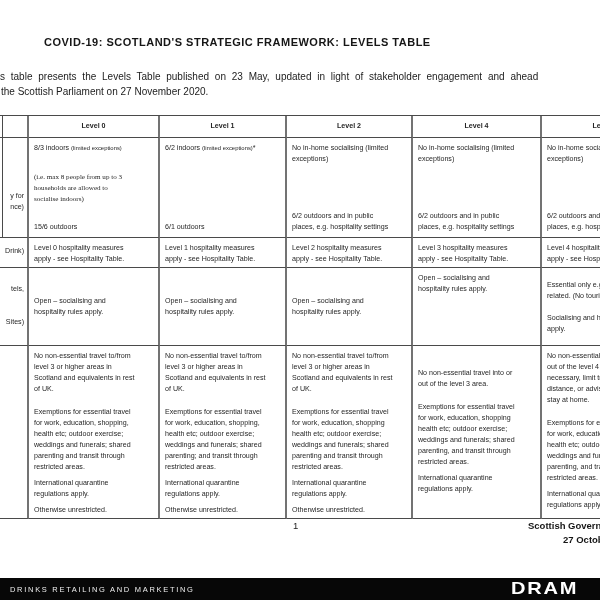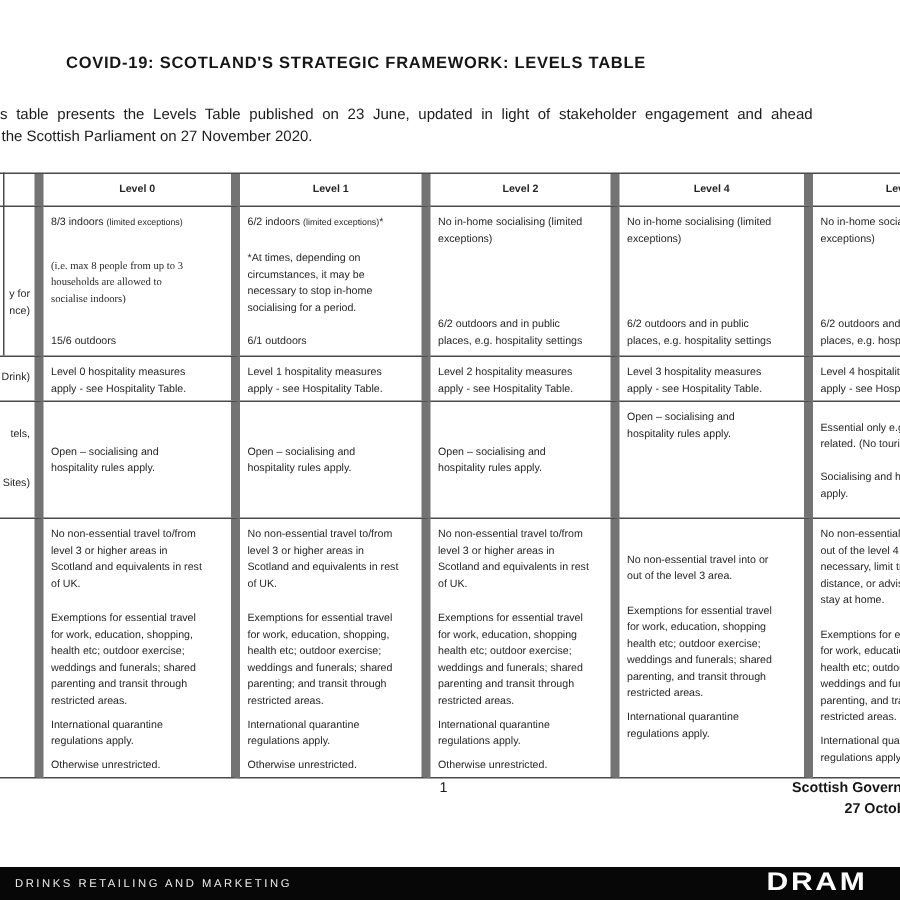--- a/index.html
+++ b/index.html
@@ -18,21 +18,21 @@
   }
   .intro2 {
     position: absolute; top: 86px; left: 1px; white-space: nowrap;
     font-size: 10px; color: #1c1c1c;
   }
   #levels-table {
     position: absolute; top: 115px; left: -61px; display: grid;
     border-top: 1px solid #4a4a4a;
   }
   .cell {
-    border-right: 6px solid #737373; border-bottom: 1px solid #4a4a4a;
+    border-right: 2px solid #737373; border-bottom: 1px solid #4a4a4a;
     font-size: 7.1px; line-height: 11px; color: #262626;
     padding: 5px 4px 4px 5px; overflow: hidden;
   }
   .hcell { display: flex; align-items: center; justify-content: center;
     font-weight: bold; padding: 0; }
   .lblcell { text-align: right; padding-right: 3px; }
   .lbl-line { height: 11px; }
   .v-sb { display: flex; flex-direction: column; justify-content: space-between; }
   .v-ctr { display: flex; flex-direction: column; justify-content: center; }
   .v-sb p { margin: 0 !important; }
@@ -51,42 +51,41 @@
   .banner-logo { position: absolute; left: 511px; top: 50%;
     transform: translateY(-52%) scaleX(1.18); transform-origin: left center;
     font-size: 17px; font-weight: bold; letter-spacing: 1.5px; color: #fff;
     white-space: nowrap; }
 </style>
 </head>
 <body>
 
 <div class="page">
   <div class="title">COVID-19: SCOTLAND'S STRATEGIC FRAMEWORK: LEVELS TABLE</div>
-  <div class="intro1">s table presents the Levels Table published on 23 June, updated in light of stakeholder engagement and ahead</div>
+  <div class="intro1">s table presents the Levels Table published on 23 May, updated in light of stakeholder engagement and ahead</div>
   <div class="intro2">the Scottish Parliament on 27 November 2020.</div>
 
   <div id="levels-table" style="grid-template-columns: 90px 131px 127px 126px 129px 127px; grid-template-rows: 22px 100px 30px 78px 173px;">
       <div class="cell hcell lblcell"></div>
       <div class="cell hcell">Level 0</div>
       <div class="cell hcell">Level 1</div>
       <div class="cell hcell">Level 2</div>
       <div class="cell hcell">Level 4</div>
       <div class="cell hcell">Level 4</div>
       <div class="cell lblcell" style="padding-top: 53px;">
         <div class="lbl-line">y for</div>
         <div class="lbl-line">nce)</div>
       </div>
       <div class="cell v-sb">
         <p style="margin-bottom: 11px;">8/3 indoors <span class="sm">(limited exceptions)</span></p>
         <p style="margin-bottom: 11px; font-family: Liberation Serif, serif;">(i.e. max 8 people from up to 3<br>households are allowed to<br>socialise indoors)</p>
         <p>15/6 outdoors</p>
       </div>
       <div class="cell v-sb">
         <p style="margin-bottom: 11px;">6/2 indoors <span class="sm">(limited exceptions)</span>*</p>
-        <p style="margin-bottom: 11px;">*At times, depending on<br>circumstances, it may be<br>necessary to stop in-home<br>socialising for a period.</p>
         <p>6/1 outdoors</p>
       </div>
       <div class="cell v-sb">
         <p style="margin-bottom: 11px;">No in-home socialising (limited<br>exceptions)</p>
         <p>6/2 outdoors and in public<br>places, e.g. hospitality settings</p>
       </div>
       <div class="cell v-sb">
         <p style="margin-bottom: 11px;">No in-home socialising (limited<br>exceptions)</p>
         <p>6/2 outdoors and in public<br>places, e.g. hospitality settings</p>
       </div>

